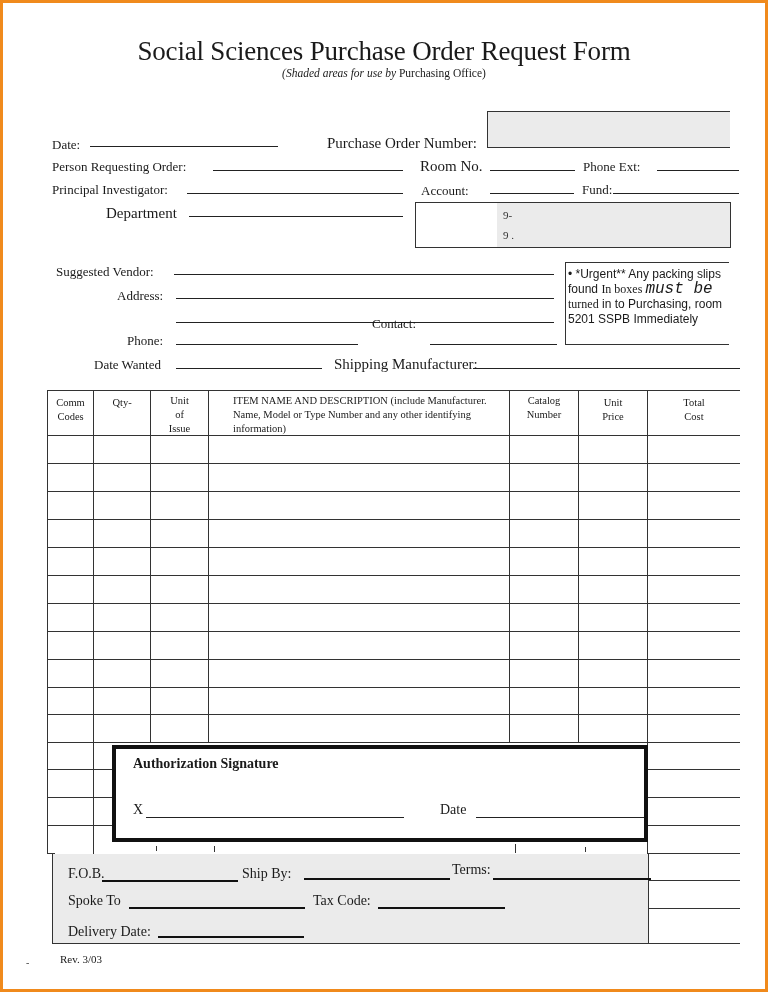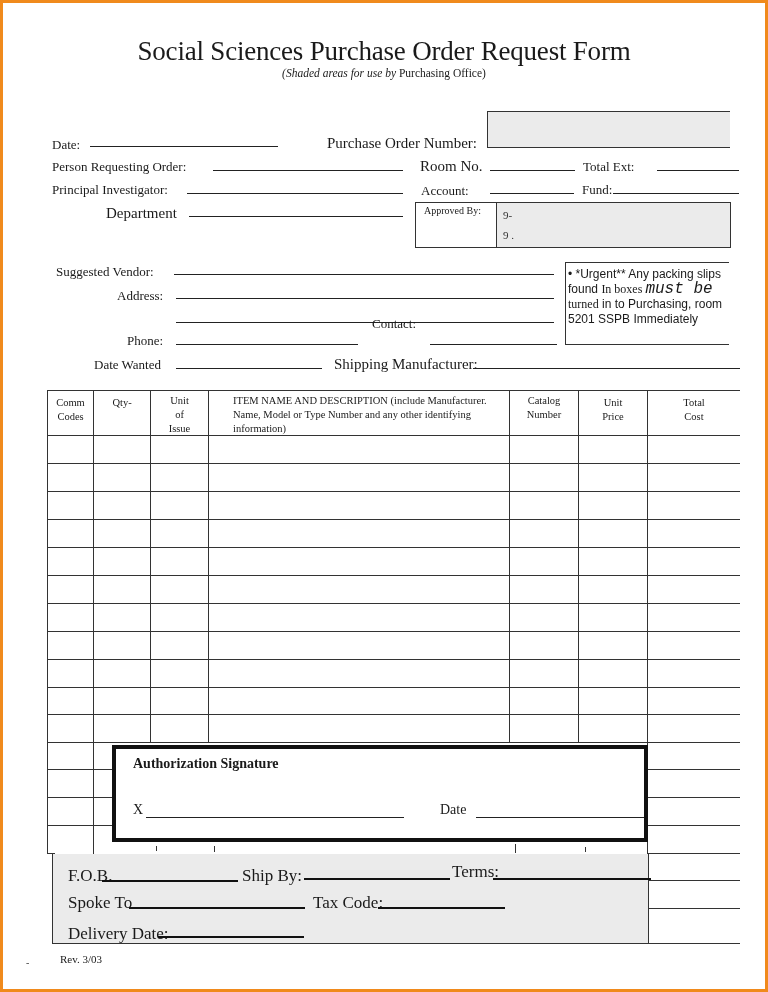--- a/index.html
+++ b/index.html
@@ -65,21 +65,21 @@
   }
   .sig .sig-title { position: absolute; left: 17px; top: 7px; font-size: 14px; font-weight: bold; }
   .sig .x { position: absolute; left: 17px; top: 53px; font-size: 14px; }
   .sig .xline { position: absolute; left: 30px; top: 68px; width: 258px; border-bottom: 1.5px solid #222; }
   .sig .dl { position: absolute; left: 324px; top: 53px; font-size: 14px; }
   .sig .dline { position: absolute; left: 360px; top: 68px; width: 168px; border-bottom: 1.5px solid #222; }
   .purch {
     position: absolute; left: 52px; top: 854px; width: 595px; height: 89px;
     border: 1.5px solid #333; border-top: none;
   }
-  .purch .lbl { font-size: 17px; }
+  .purch .lbl { font-size: 14px; }
   .purch .line { border-bottom: 2.5px solid #111; }
   .rev { position: absolute; left: 60px; top: 953px; font-size: 11px; }
   .dash { position: absolute; font-size: 10px; color: #444; }
 </style>
 </head>
 <body>
 
 <div class="frame"></div>
 
 <div class="title">Social Sciences Purchase Order Request Form</div>
@@ -89,38 +89,35 @@
 <div class="line" style="left:90px;top:146px;width:188px;"></div>
 
 <div class="lbl big" style="left:327px;top:135px;font-family:Liberation Serif, serif;">Purchase Order Number:</div>
 <div class="pobox shaded"></div>
 
 <div class="lbl" style="left:52px;top:159px;">Person Requesting Order:</div>
 <div class="line" style="left:213px;top:170px;width:190px;"></div>
 
 <div class="lbl big" style="left:420px;top:158px;">Room No.</div>
 <div class="line" style="left:490px;top:170px;width:85px;"></div>
-<div class="lbl" style="left:583px;top:159px;">Total Ext:</div>
+<div class="lbl" style="left:583px;top:159px;">Phone Ext:</div>
 <div class="line" style="left:657px;top:170px;width:82px;"></div>
 
 <div class="lbl" style="left:52px;top:182px;">Principal Investigator:</div>
 <div class="line" style="left:187px;top:193px;width:216px;"></div>
 
 <div class="lbl" style="left:421px;top:183px;">Account:</div>
 <div class="line" style="left:490px;top:193px;width:84px;"></div>
 <div class="lbl" style="left:582px;top:182px;">Fund:</div>
 <div class="line" style="left:613px;top:193px;width:126px;"></div>
 
 <div class="lbl big" style="left:106px;top:205px;">Department</div>
 <div class="line" style="left:189px;top:216px;width:214px;"></div>
 
 <div class="approved">
-  <div class="lbl-cell">
-    <span>Approved By:</span>
-  </div>
   <div class="fill shaded">
     <span class="mark" style="left:6px;top:6px;">9-</span>
     <span class="mark" style="left:6px;top:26px;">9 .</span>
   </div>
 </div>
 
 <div class="lbl" style="left:56px;top:264px;">Suggested Vendor:</div>
 <div class="line" style="left:174px;top:274px;width:380px;"></div>
 
 <div class="lbl" style="left:117px;top:288px;">Address:</div>

